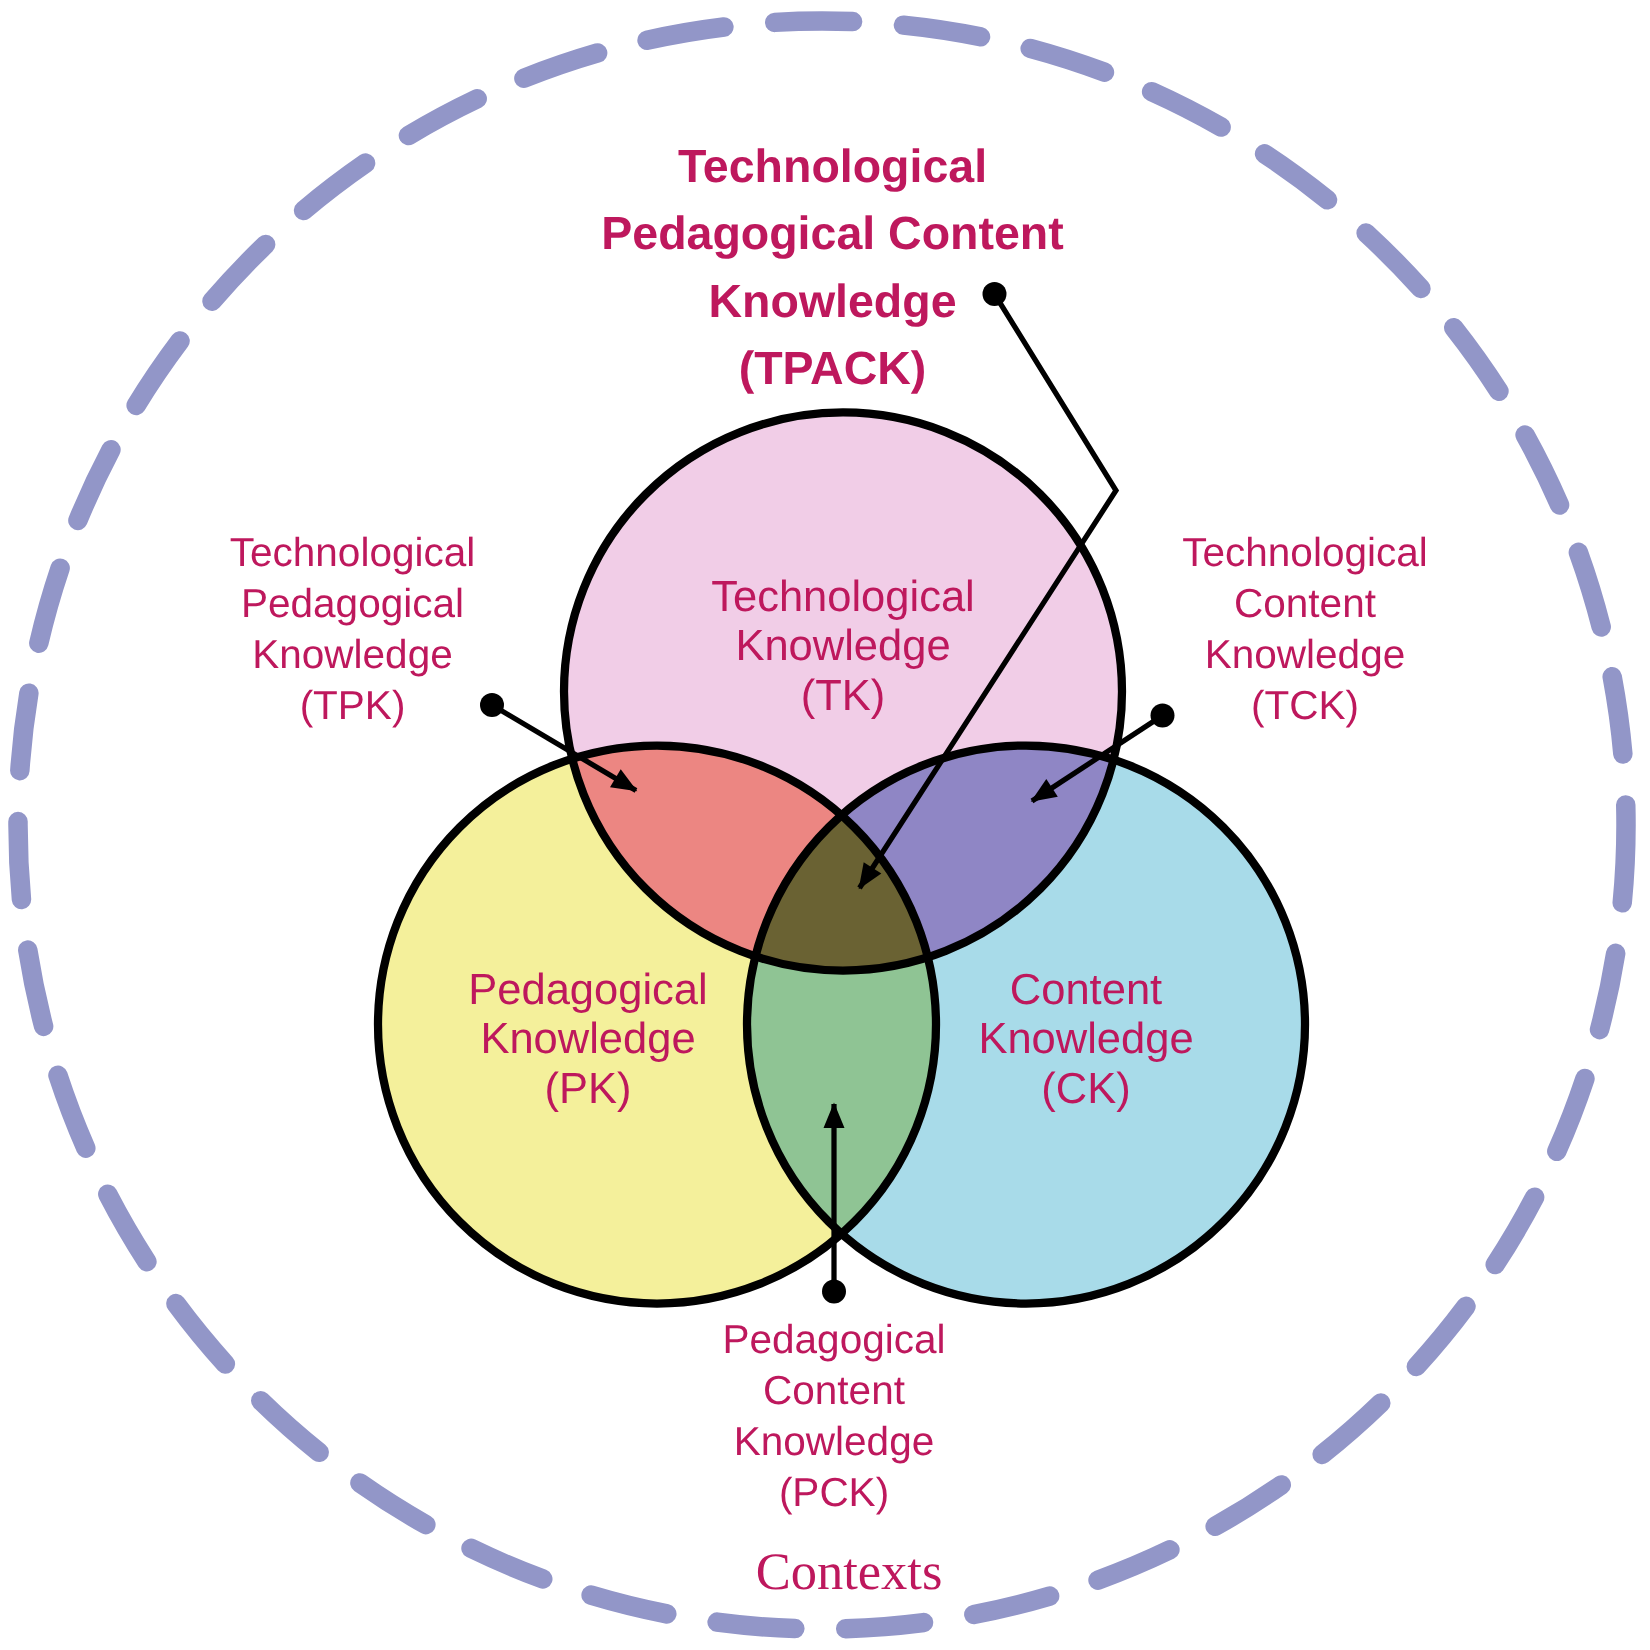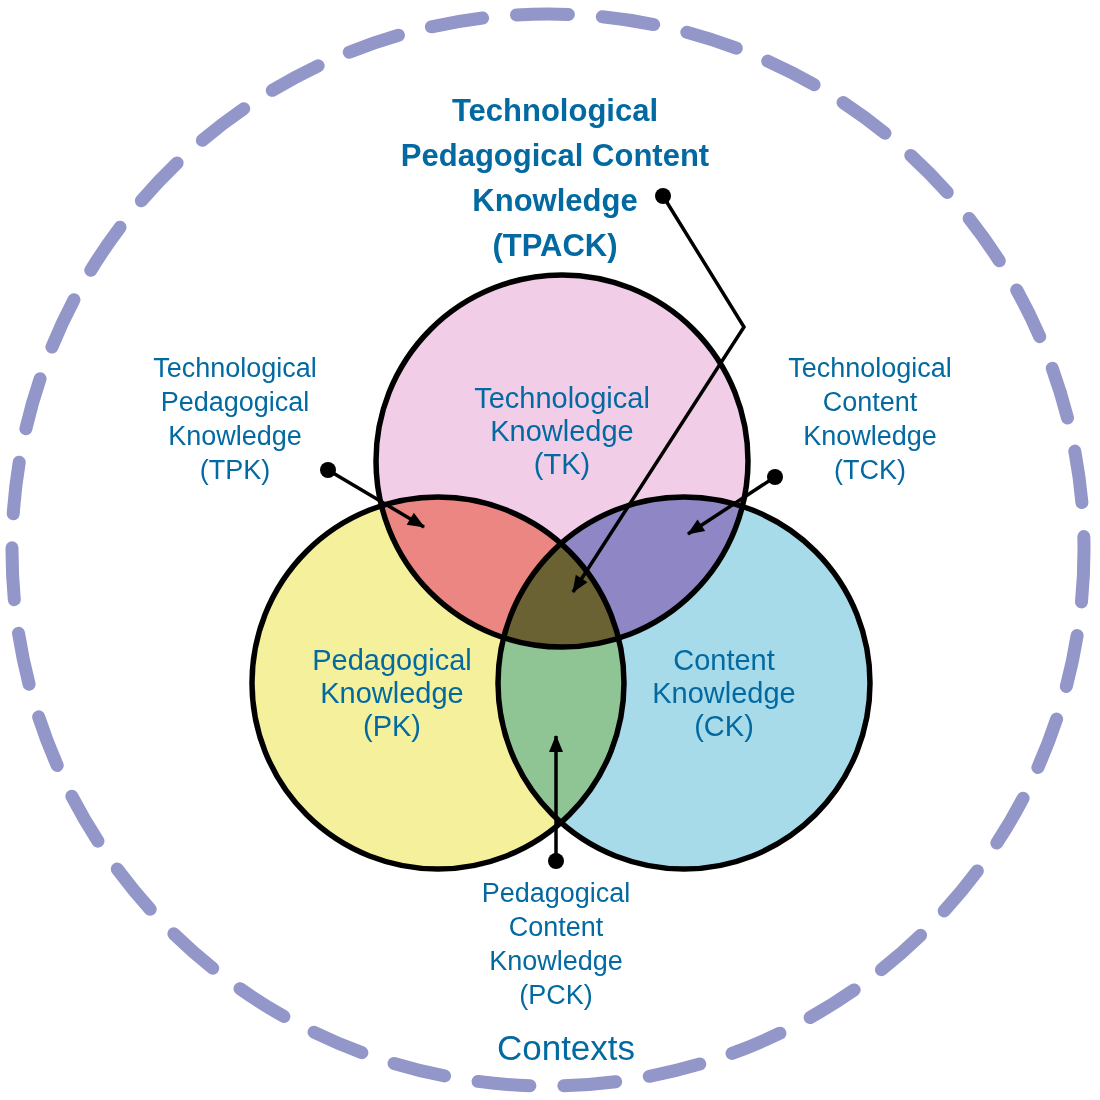--- a/index.html
+++ b/index.html
@@ -9,27 +9,27 @@
     height: 1100px;
     background: #ffffff;
     font-family: "Liberation Sans", sans-serif;
     overflow: hidden;
   }
   #venn-svg { position: absolute; left: 0; top: 0; }
   .label {
     position: absolute;
     white-space: pre-line;
     text-align: center;
-    color: #0369a1;
+    color: #be185d;
     z-index: 5;
   }
   .title-label   { font-size: 31px; font-weight: bold; line-height: 45px; }
   .circle-label  { font-size: 29px; line-height: 33px; }
   .side-label    { font-size: 27px; line-height: 34px; }
-  .contexts-label{ font-size: 35px; line-height: 40px; }
+  .contexts-label{ font-size: 35px; line-height: 40px; font-family: Liberation Serif, serif; }
 </style>
 </head>
 <body>
 
 <div id="stage">
 
   <svg id="venn-svg" width="1100" height="1100" viewBox="0 0 1100 1100">
     <defs>
       <clipPath id="clip-tk">
           <circle cx="562" cy="461" r="186"></circle>

